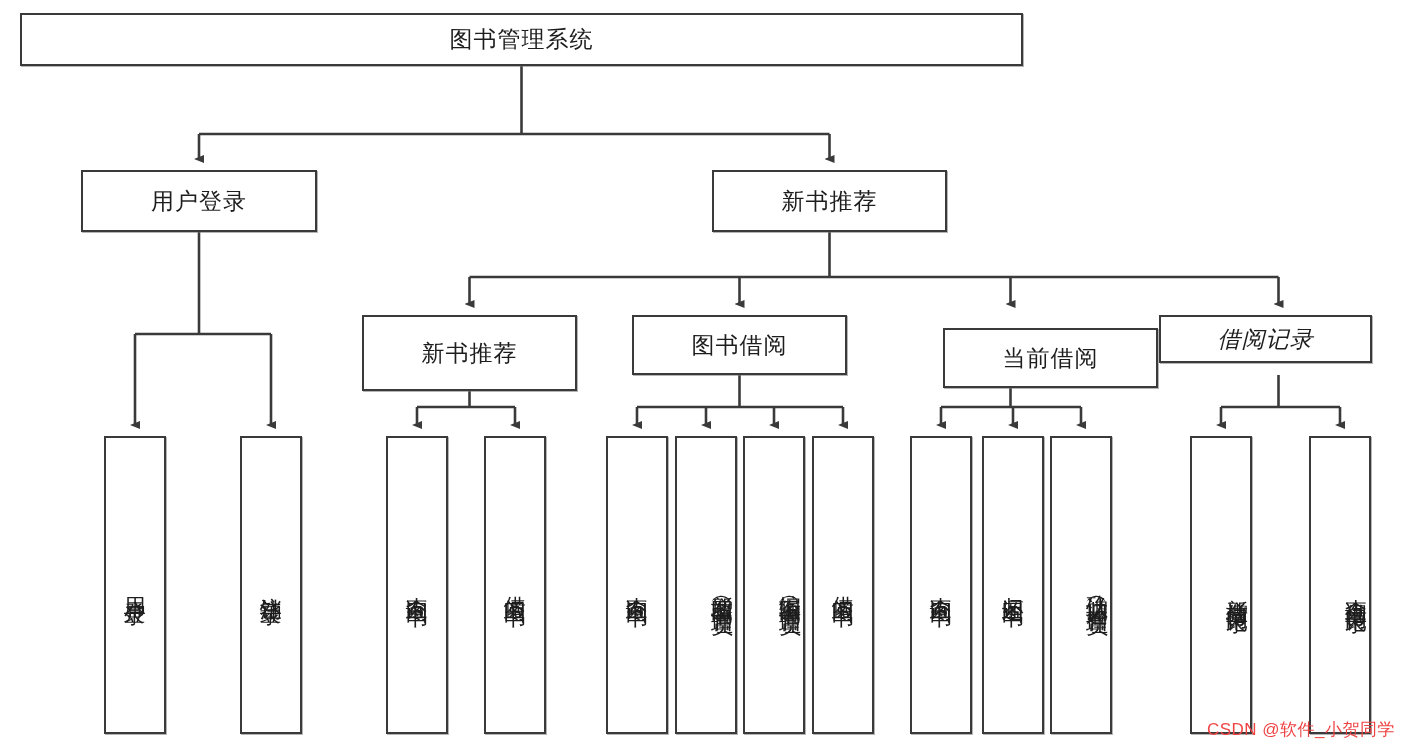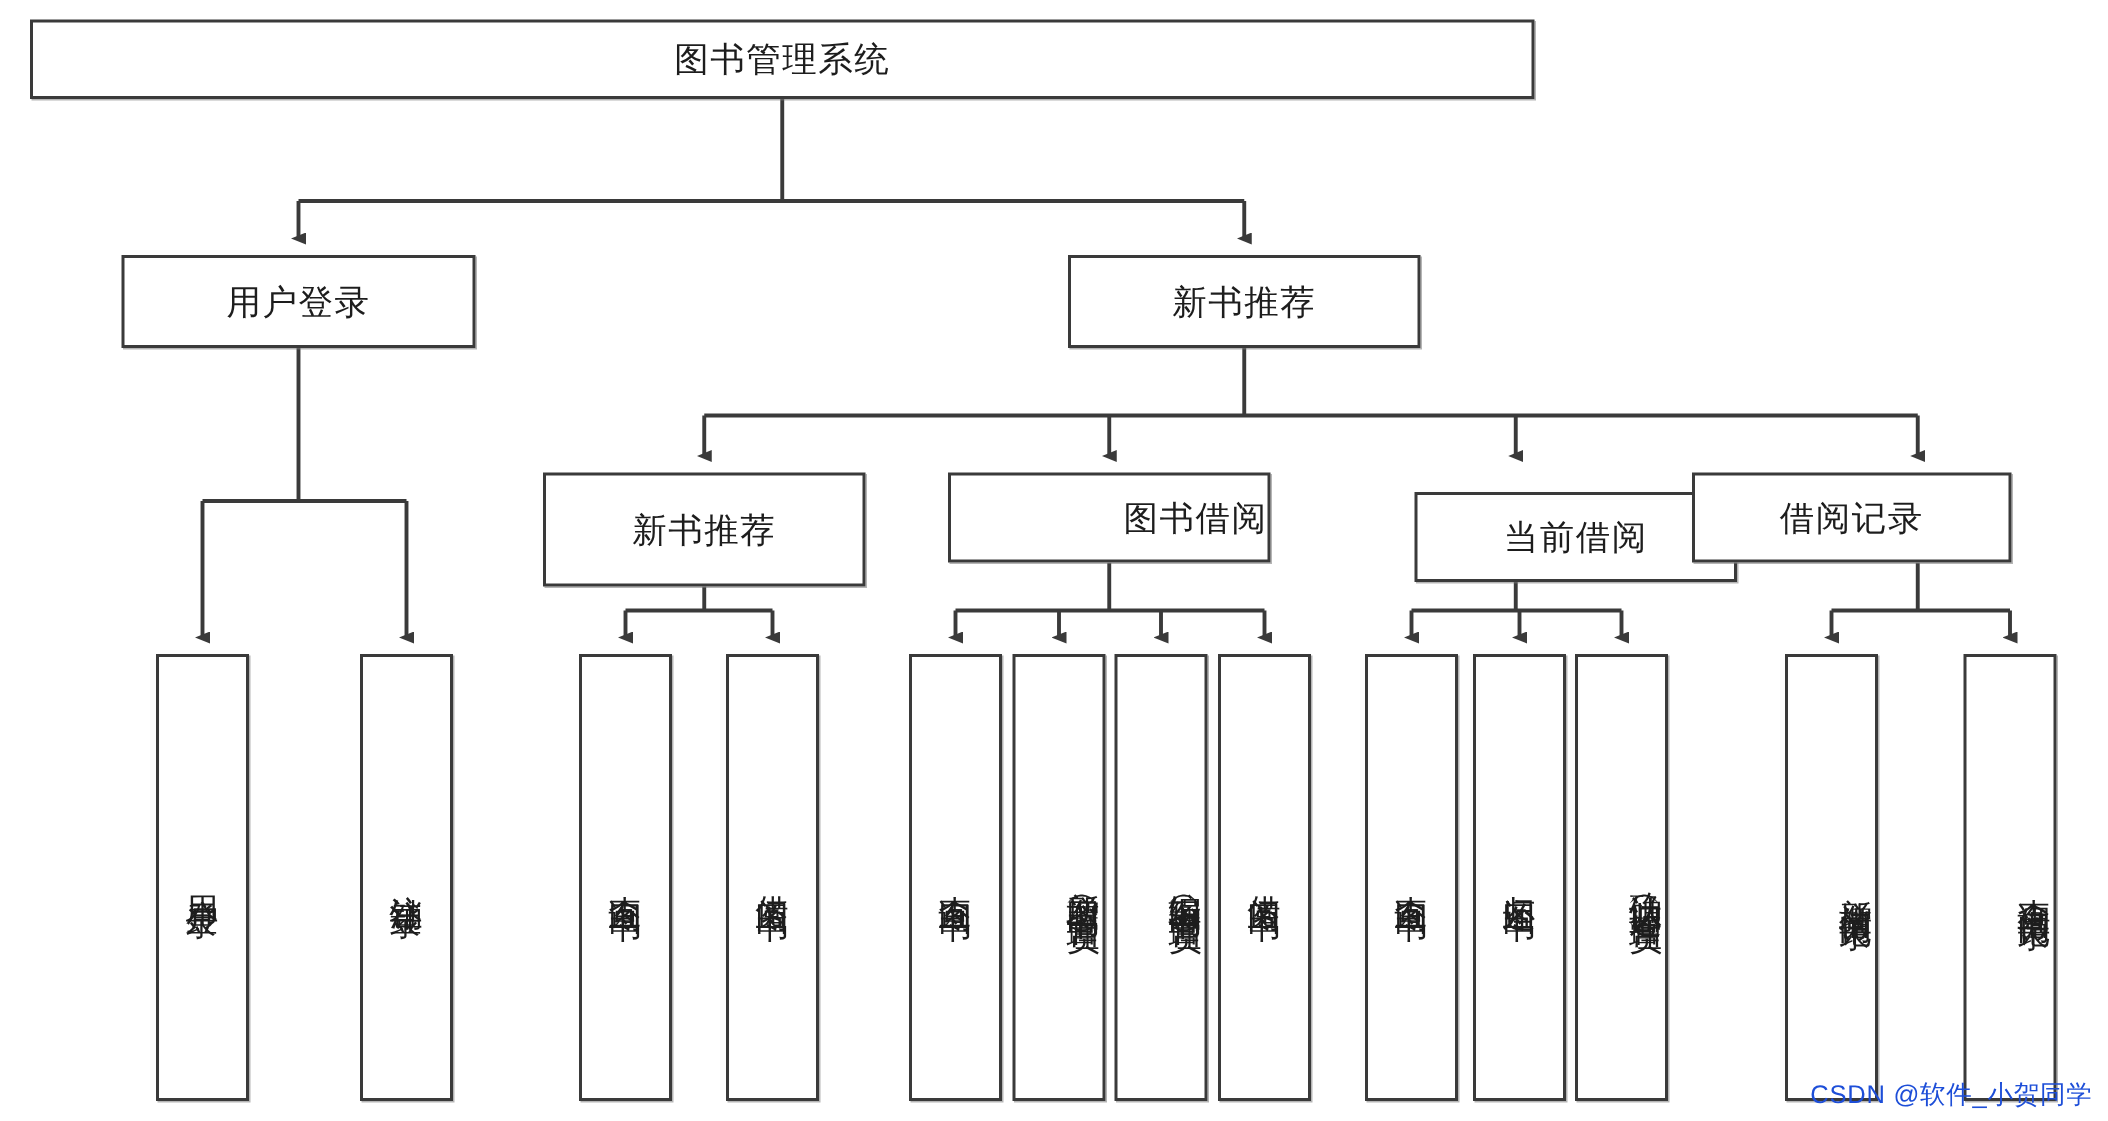--- a/index.html
+++ b/index.html
@@ -56,21 +56,21 @@
   .node-label {
     display: block;
     white-space: pre;
     line-height: 1.15;
   }
   .watermark {
     position: absolute;
     right: 10px;
     bottom: 6px;
     font-size: 17px;
-    color: #1d4ed8;
+    color: #ef4444;
     letter-spacing: 0.5px;
     z-index: 3;
     white-space: nowrap;
   }
 </style>
 </head>
 <body>
 
 <div id="canvas">
 
@@ -123,27 +123,27 @@
       </div>
       <div class="node horiz" style="left: 81px; top: 170px; width: 236px; height: 62px;">
         <span class="node-label">用户登录</span>
       </div>
       <div class="node horiz" style="left: 712px; top: 170px; width: 235px; height: 62px;">
         <span class="node-label">新书推荐</span>
       </div>
       <div class="node horiz" style="left: 362px; top: 315px; width: 215px; height: 76px;">
         <span class="node-label">新书推荐</span>
       </div>
-      <div class="node horiz" style="left: 632px; top: 315px; width: 215px; height: 60px; justify-content: flex-end;">
+      <div class="node horiz" style="left: 632px; top: 315px; width: 215px; height: 60px;">
         <span class="node-label">图书借阅</span>
       </div>
       <div class="node horiz" style="left: 903px; top: 328px; width: 215px; height: 60px; margin-left: 40px;">
         <span class="node-label">当前借阅</span>
       </div>
-      <div class="node horiz" style="left: 1128px; top: 315px; width: 213px; height: 60px;">
+      <div class="node horiz" style="left: 1159px; top: 315px; width: 213px; height: 48px; font-style: italic;">
         <span class="node-label">借阅记录</span>
       </div>
       <div class="node vert short" style="left: 104px; top: 436px; width: 62px; height: 298px;">
         <span class="node-label">用户登录</span>
       </div>
       <div class="node vert short" style="left: 240px; top: 436px; width: 62px; height: 298px;">
         <span class="node-label">注销登录</span>
       </div>
       <div class="node vert short" style="left: 386px; top: 436px; width: 62px; height: 298px;">
         <span class="node-label">查询图书</span>

